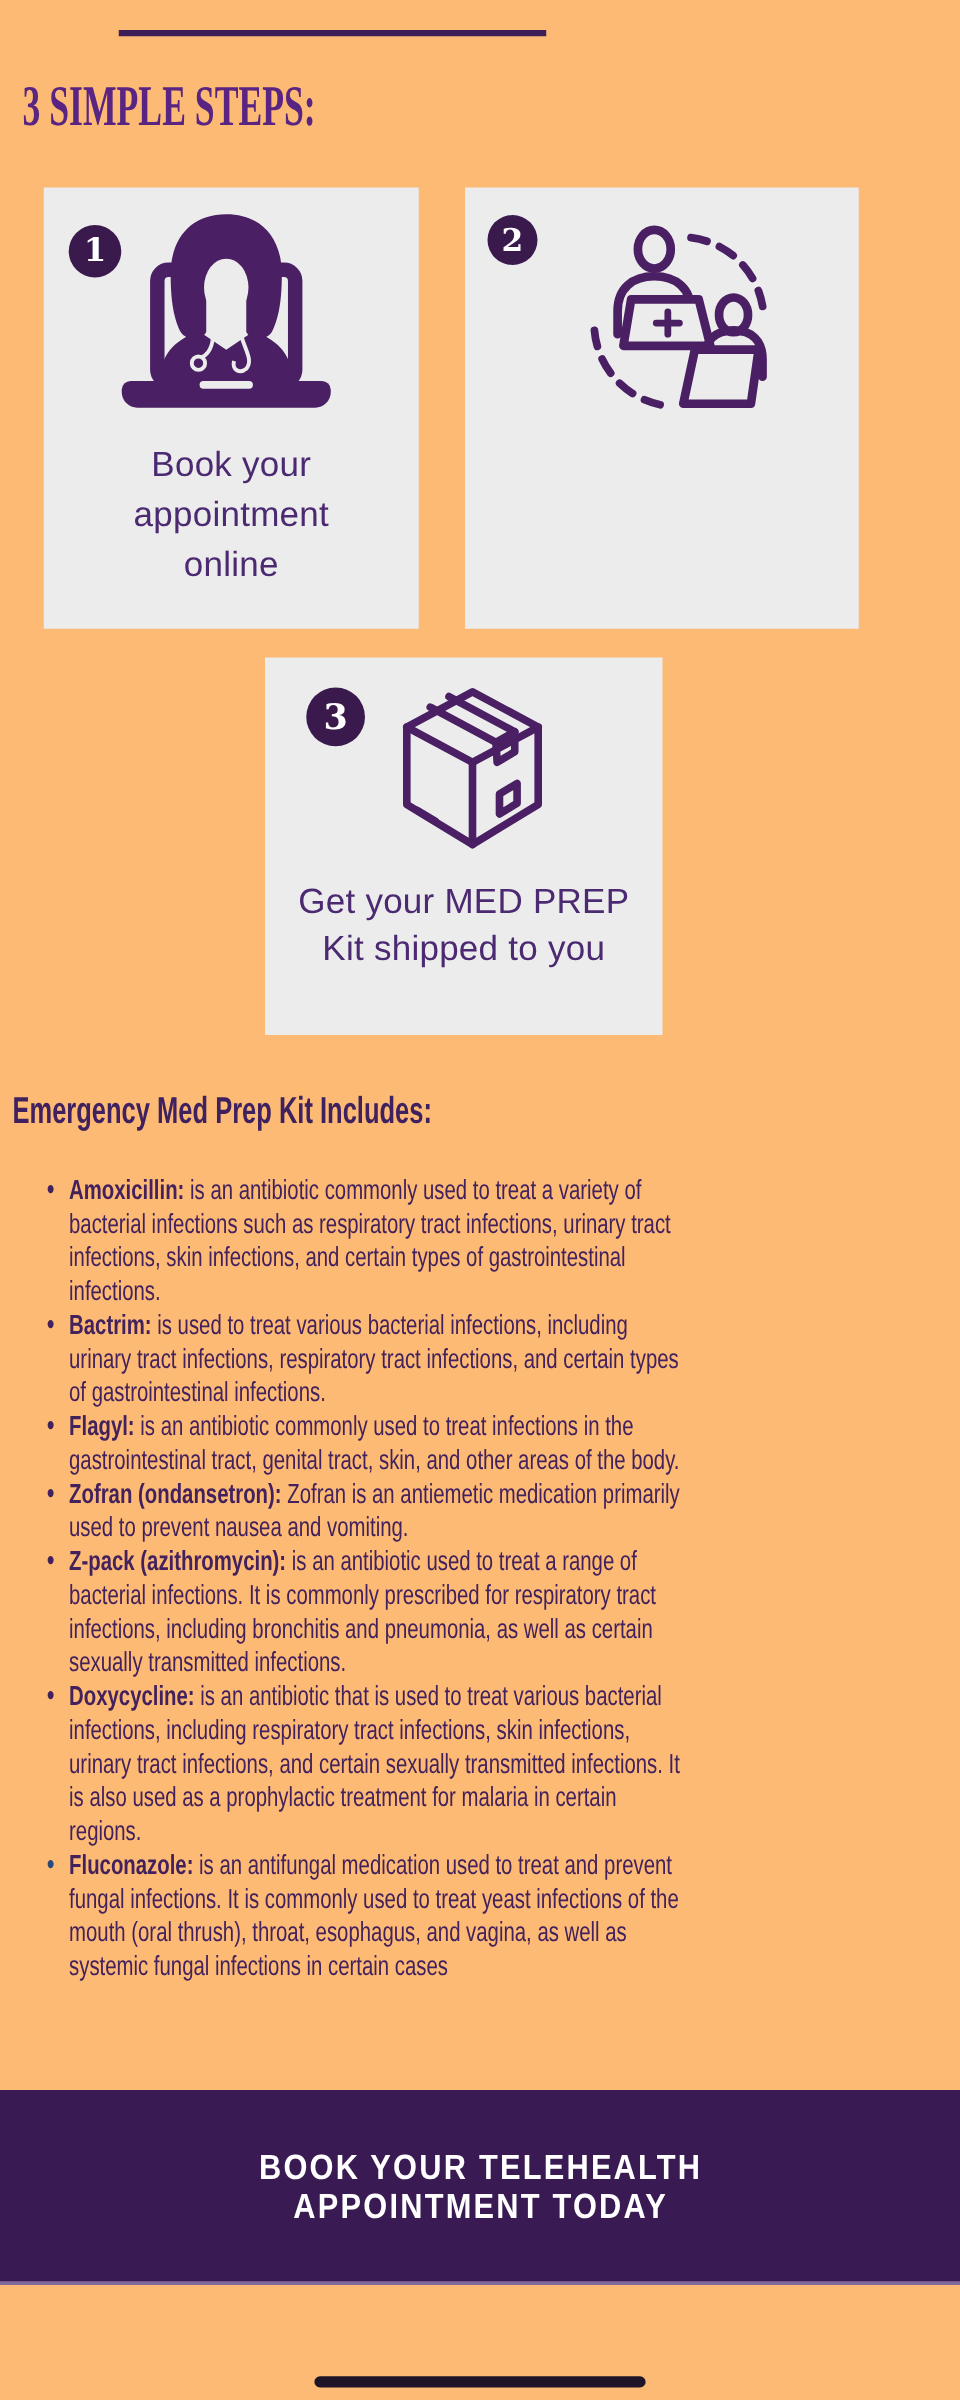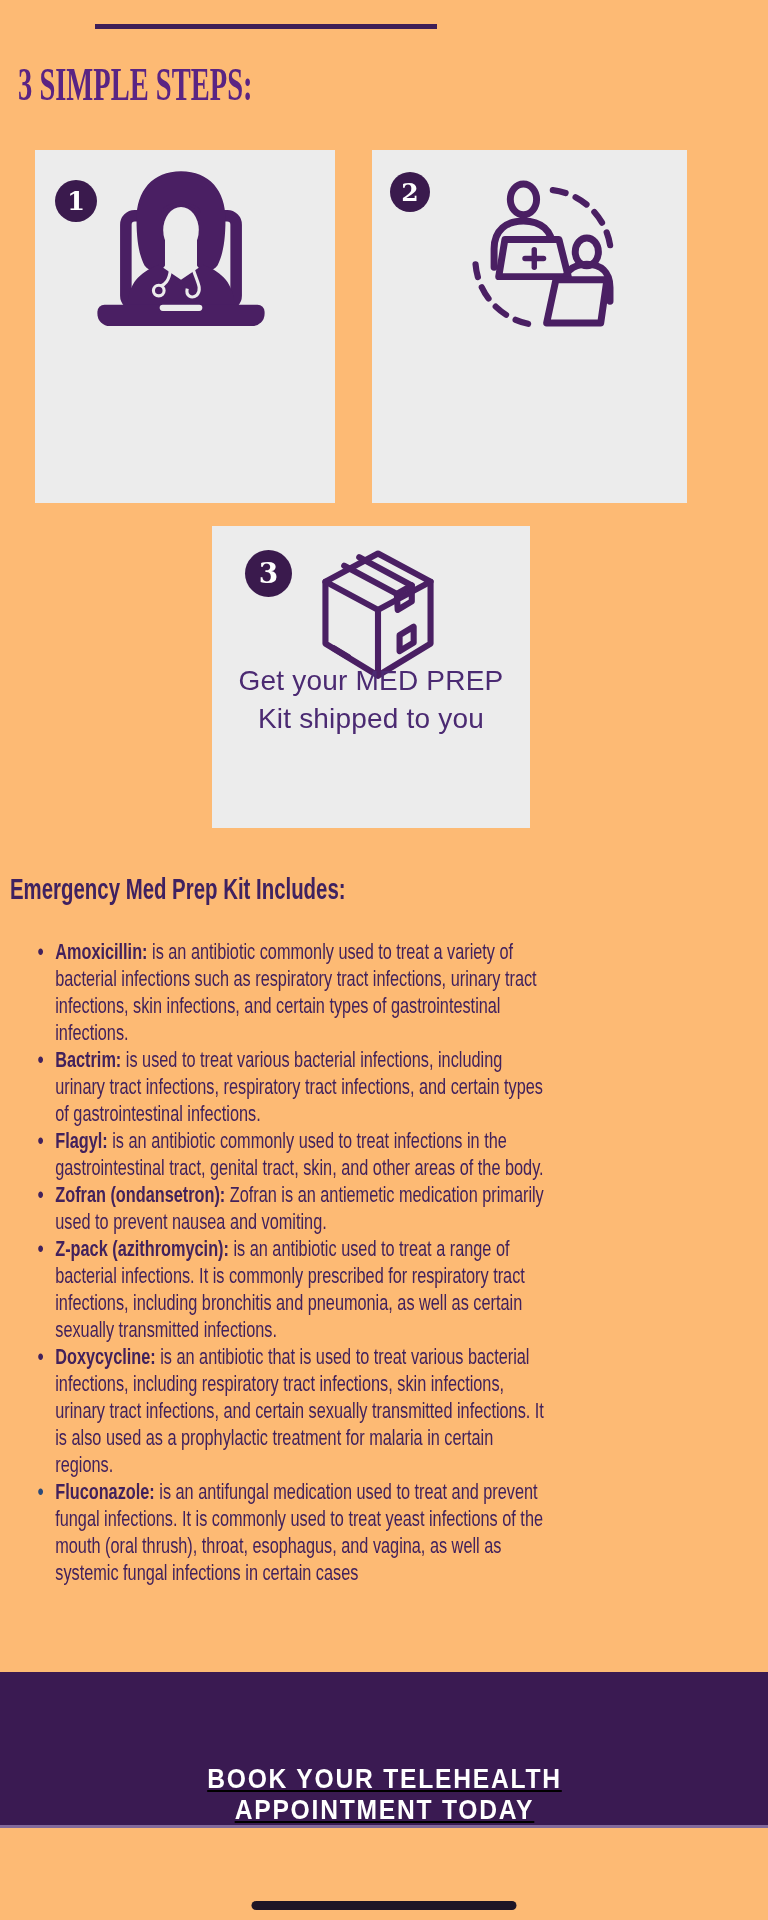--- a/index.html
+++ b/index.html
@@ -29,37 +29,37 @@
 
   .icon-svg{position:absolute;}
   .icon1{left:92px;top:166px;width:178px;height:169px;}
   .icon2{left:456px;top:170px;width:172px;height:170px;}
   .icon3{left:317px;top:545px;width:122px;height:140px;}
 
   .step-label{position:absolute;color:#4B2A72;font-size:28px;line-height:40px;
     text-align:center;white-space:pre-line;font-weight:normal;letter-spacing:0.2px;}
   .label1{left:35px;top:352px;width:300px;}
   .label2{left:372px;top:352px;width:315px;}
-  .label3{left:212px;top:662px;width:318px;line-height:38px;}
+  .label3{left:212px;top:702px;width:318px;line-height:38px;}
 
   
   .kit-heading{position:absolute;left:10px;top:872px;font-weight:bold;font-size:30px;
     color:#3F2160;transform:scaleX(0.68);transform-origin:left top;white-space:nowrap;}
 
   .kit-list{position:absolute;left:36px;top:938px;width:700px;margin:0;padding:0;
     list-style:none;transform:scaleX(0.74);transform-origin:left top;
     font-size:22px;line-height:27px;color:#42215C;}
   .kit-list li{position:relative;padding-left:26px;margin:0;}
   .kit-list li::before{content:"\2022";position:absolute;left:2px;top:0;color:#42215C;font-size:24px;}
   .kit-list li:last-child::before{color:#2A4A7B;}
   .kit-list .med-name{font-weight:bold;}
 
   
   .banner{position:absolute;left:0;top:1672px;width:768px;height:153px;background:#3A1A52;
-    border-bottom:3px solid #82699B;display:flex;align-items:flex-end;justify-content:center;text-decoration:underline;}
+    border-bottom:3px solid #82699B;display:flex;align-items:center;justify-content:center;}
   .banner-text{color:#ffffff;font-weight:bold;font-size:28px;line-height:31px;
     letter-spacing:2px;text-align:center;transform:scaleX(0.88);white-space:pre-line;}
 
   
   .home-bar{position:absolute;left:50%;transform:translateX(-50%);top:1901px;
     width:265px;height:9px;border-radius:5px;background:#1E1526;}
 </style>
 </head>
 <body>
 
@@ -133,20 +133,23 @@
       <path d="M9,37 V103 L65,137 V67"></path>
       <path d="M121,37 V103 L65,137"></path>
       <line x1="29" y1="20" x2="85" y2="50"></line>
       <line x1="45" y1="11" x2="101" y2="41"></line>
       <polygon points="85,50 101,41 101,58 86,67"></polygon>
       <polygon points="88,94 103,85 103,102 88,111"></polygon>
       <line x1="18" y1="108" x2="33" y2="117"></line>
     </g>
   </svg>
 
+  <div class="step-label label1">Book your
+appointment
+online</div>
   <div class="step-label label3">Get your MED PREP
 Kit shipped to you</div>
 
   <div class="kit-heading">Emergency Med Prep Kit Includes:</div>
 
   <ul class="kit-list">
     <li>
       <span class="med-name">Amoxicillin:</span><span> is an antibiotic commonly used to treat a variety of bacterial infections such as respiratory tract infections, urinary tract infections, skin infections, and certain types of gastrointestinal infections.</span>
     </li>
     <li>

